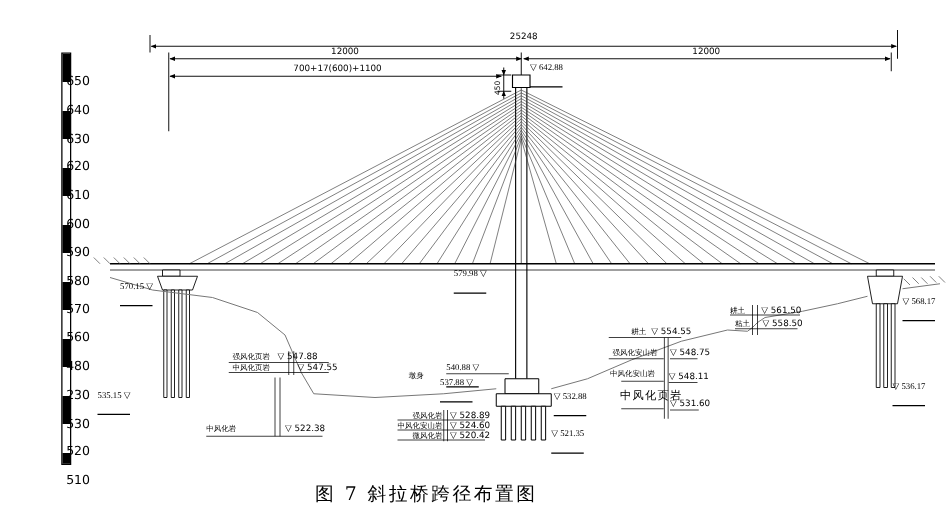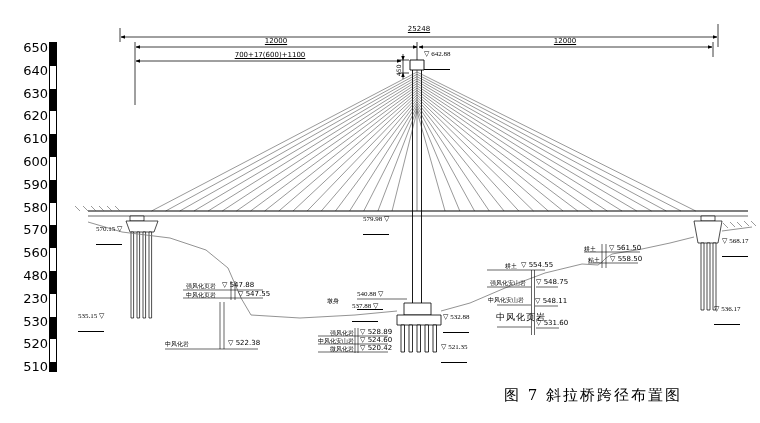--- a/index.html
+++ b/index.html
@@ -2,30 +2,30 @@
 <html><head>
 <meta charset="utf-8">
 <style>
   html,body{margin:0;padding:0;background:#fff;}
   #stage{position:relative;width:760px;height:423px;background:#fff;overflow:hidden;
          font-family:"DejaVu Sans","Liberation Sans",sans-serif;color:#000;}
   #linework{position:absolute;left:0;top:0;}
   .ann{position:absolute;white-space:nowrap;line-height:1;font-size:7px;color:#000;}
   .s6{font-size:6px;}
   .u{border-bottom:0.8px solid #000;padding-bottom:11px;font-family:Liberation Serif, serif;}
-  .ctr{transform:translateX(-50%);text-decoration:underline;}
-  .scale-lbl{position:absolute;right:712px;font-size:13px;line-height:1;}
+  .ctr{transform:translateX(-50%);}
+  .scale-lbl{position:absolute;right:688px;font-size:10px;line-height:1;margin-top:20px;}
   .dim{position:absolute;font-size:7px;line-height:1;white-space:nowrap;}
   .rot{transform:rotate(-90deg);transform-origin:left top;font-size:6px;}
   .geo-big{font-size:9px;letter-spacing:1px;}
   .ra{width:60px;text-align:right;}
   #scalebar{position:absolute;left:49px;top:42px;width:8px;height:330px;
             border:1px solid #000;box-sizing:border-box;
             background:repeating-linear-gradient(180deg,#000 0 22.8px,#fff 22.8px 45.6px);}
-  #caption{position:absolute;left:0;top:386px;width:682px;text-align:right;
+  #caption{position:absolute;left:0;top:386px;width:682px;text-align:center;
            font-family:"DejaVu Serif","Liberation Serif",serif;font-size:15px;letter-spacing:2px;}
   svg line, svg path, svg polyline, svg rect, svg polygon{vector-effect:non-scaling-stroke;}
 </style>
 </head>
 <body>
 
 <div id="stage">
 
   <svg id="linework" width="760" height="423">
     <defs>

